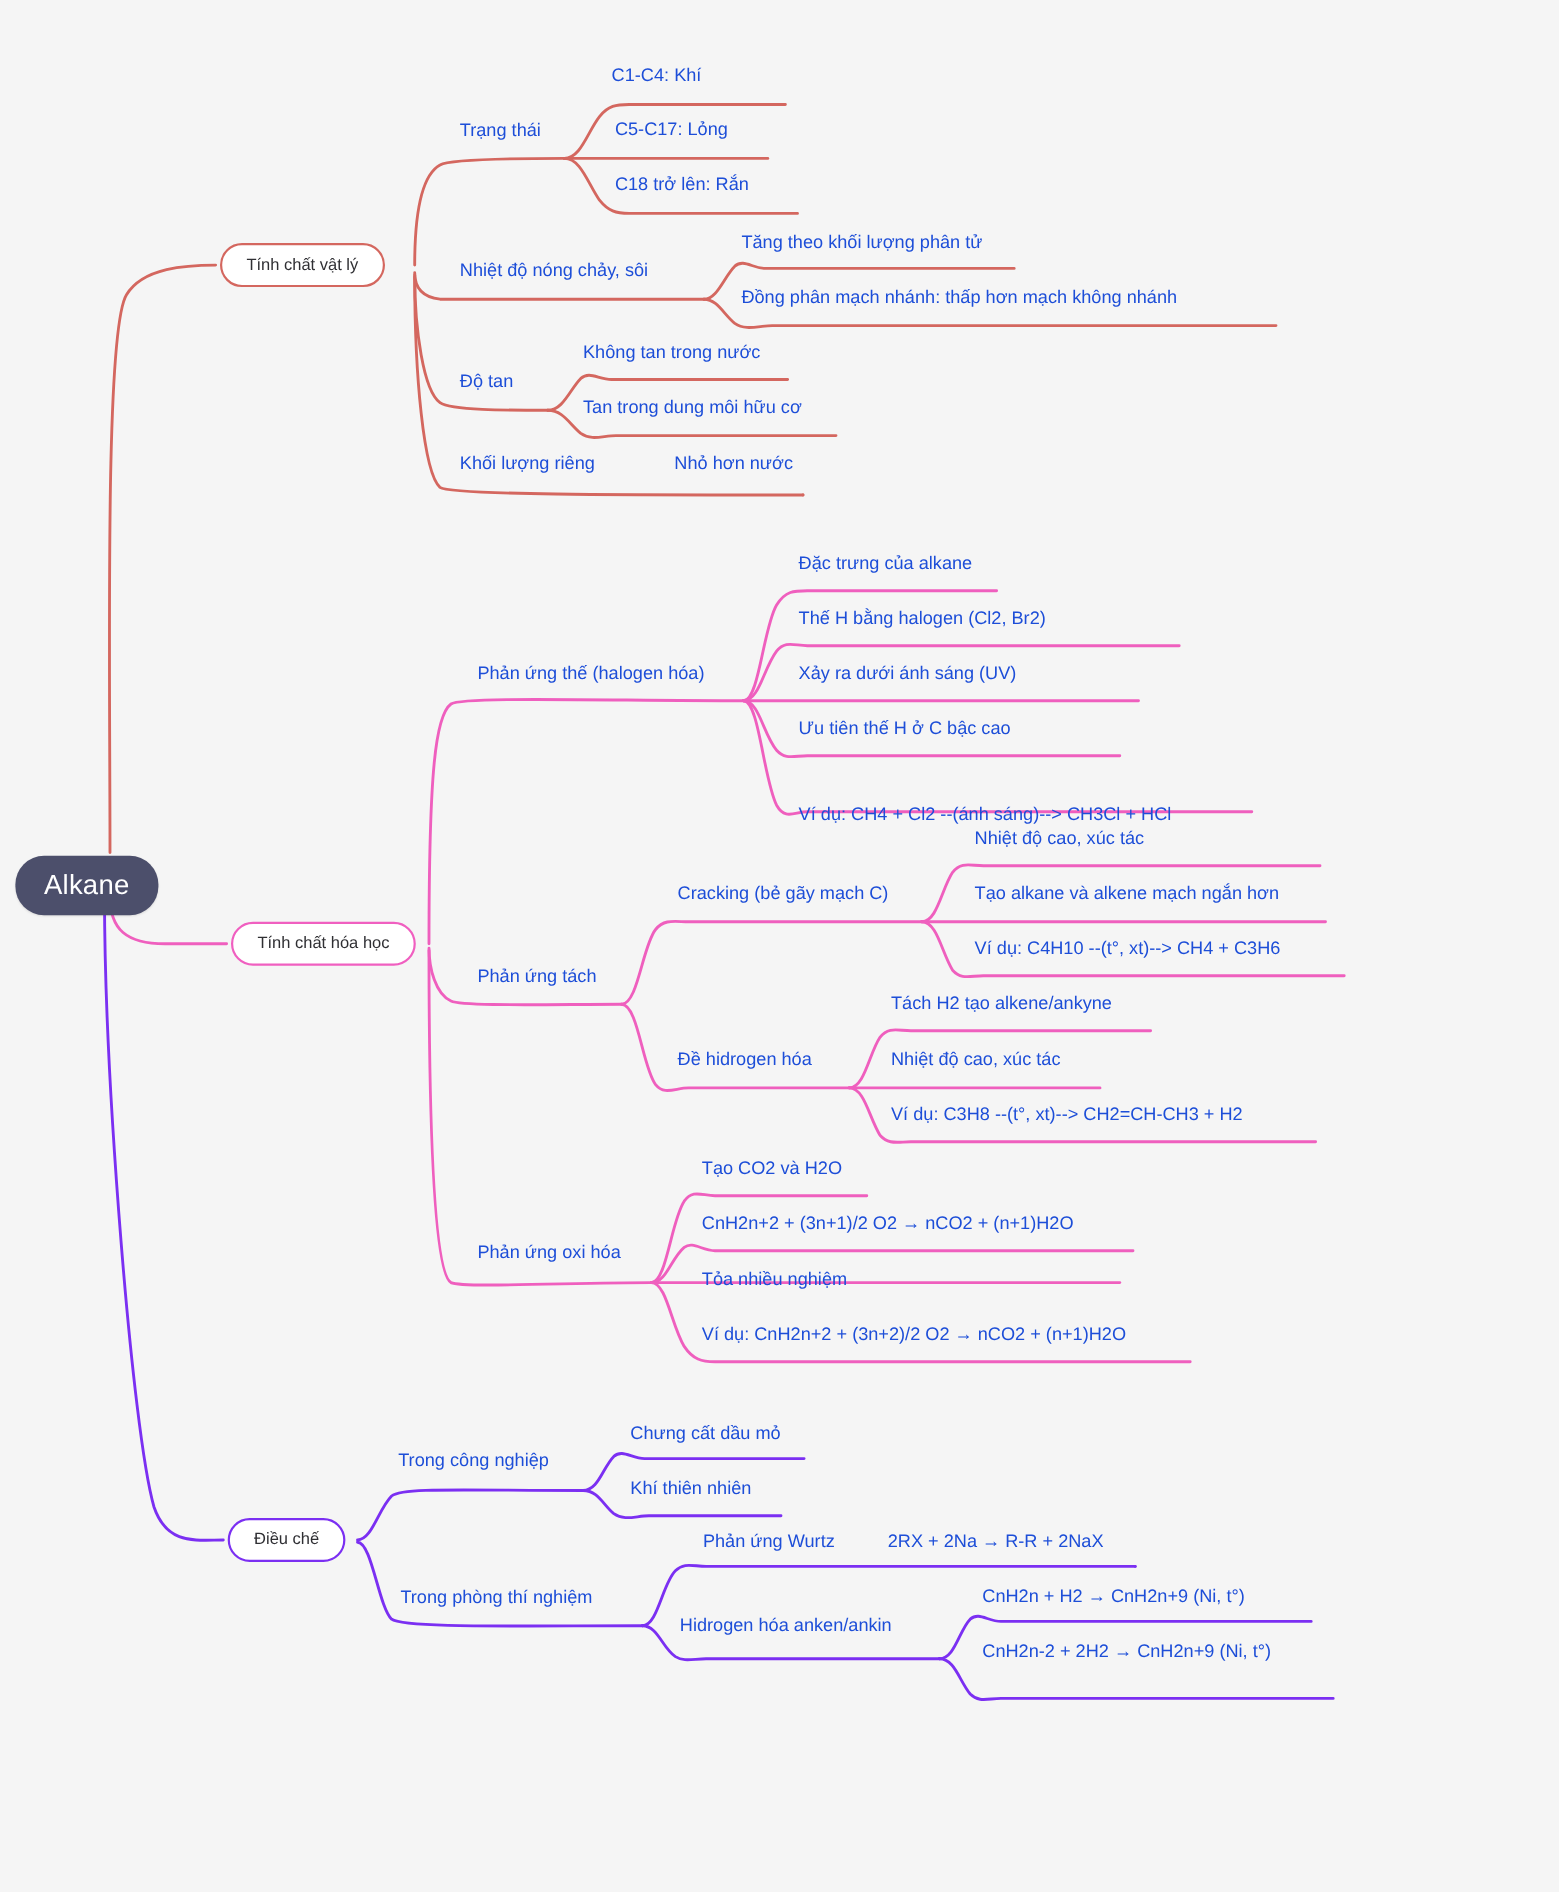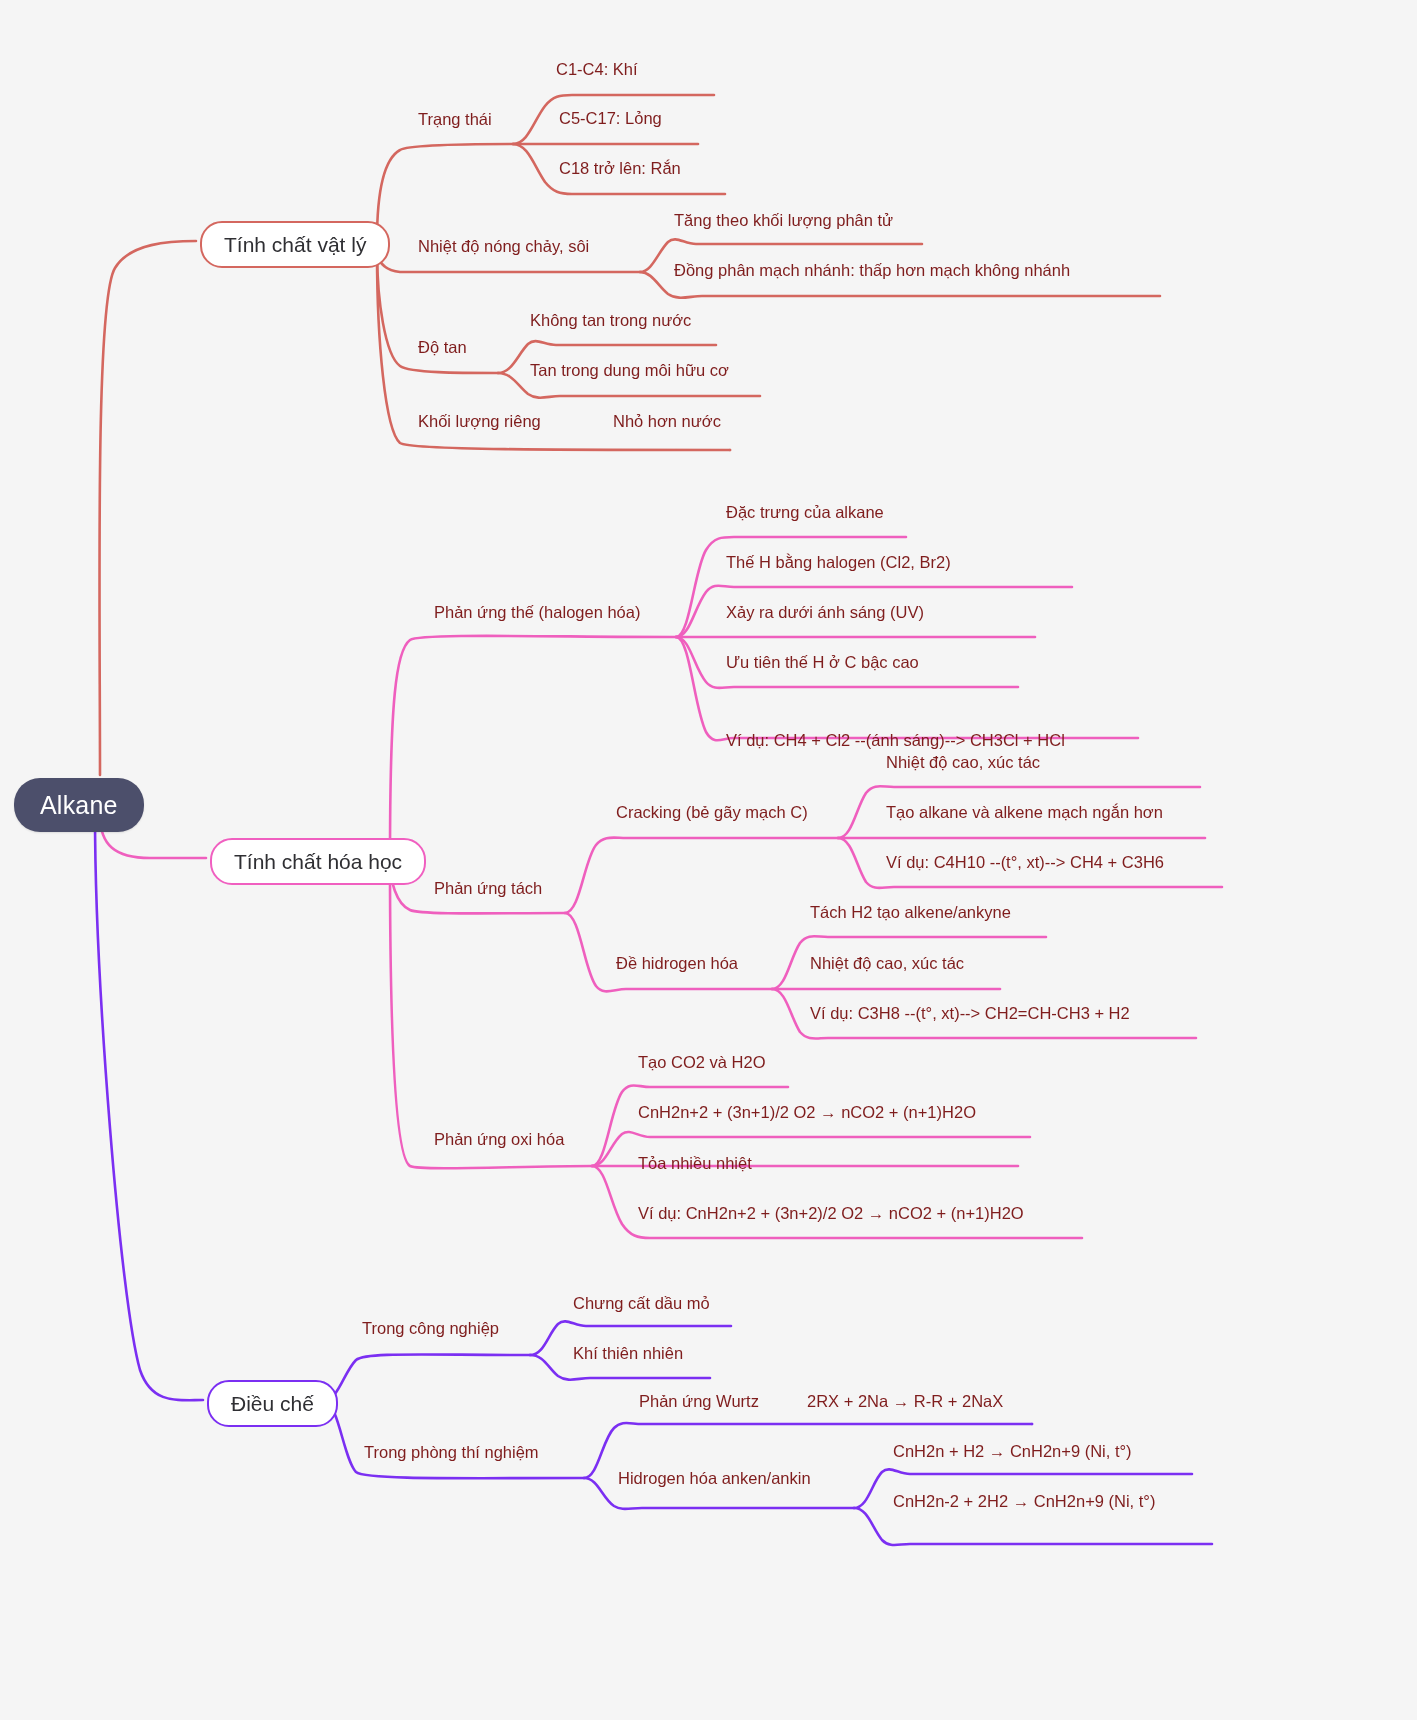--- a/index.html
+++ b/index.html
@@ -42,31 +42,31 @@
     padding: 12px 26px;
     font-size: 25px;
     letter-spacing: .2px;
     box-shadow: 0 1px 2px rgba(0,0,0,.10);
   }
   
   .l1-node {
     background: #ffffff;
     border-radius: 22px;
     padding: 9px 22px;
-    font-size: 21px;
+    font-size: 15px;
     border: 2px solid #14532d;
   }
   .l1-node.c-phys { border-color: #d4675f; }
   .l1-node.c-chem { border-color: #f05fc0; }
   .l1-node.c-prep { border-color: #7b2ff2; }
 
   
   .t-node {
     font-size: 16.5px;
-    color: #7f1d1d;
+    color: #1d4ed8;
     background: transparent;
   }
 </style>
 </head>
 <body>
 
 <div id="mindmap">
 
   <svg id="links" viewBox="0 0 1417 1720" xmlns="http://www.w3.org/2000/svg">
     <g fill="none" stroke-width="2.6" stroke-linecap="round">
@@ -179,21 +179,21 @@
   <div class="node t-node" style="left:886px; top:853px;">Ví dụ: C4H10 --(t°, xt)--&gt; CH4 + C3H6</div>
 
   <div class="node t-node" style="left:616px; top:954px;">Đề hidrogen hóa</div>
   <div class="node t-node" style="left:810px; top:903px;">Tách H2 tạo alkene/ankyne</div>
   <div class="node t-node" style="left:810px; top:954px;">Nhiệt độ cao, xúc tác</div>
   <div class="node t-node" style="left:810px; top:1004px;">Ví dụ: C3H8 --(t°, xt)--&gt; CH2=CH-CH3 + H2</div>
 
   <div class="node t-node" style="left:434px; top:1130px;">Phản ứng oxi hóa</div>
   <div class="node t-node" style="left:638px; top:1053px;">Tạo CO2 và H2O</div>
   <div class="node t-node" style="left:638px; top:1103px;">CnH2n+2 + (3n+1)/2 O2 → nCO2 + (n+1)H2O</div>
-  <div class="node t-node" style="left:638px; top:1154px;">Tỏa nhiều nhiệt</div>
+  <div class="node t-node" style="left:638px; top:1154px;">Tỏa nhiều nghiệm</div>
   <div class="node t-node" style="left:638px; top:1204px;">Ví dụ: CnH2n+2 + (3n+2)/2 O2 → nCO2 + (n+1)H2O</div>
 
   <div class="node l1-node c-prep" style="left:207px; top:1380px;">
     <span>Điều chế</span>
   </div>
 
   <div class="node t-node" style="left:362px; top:1319px;">Trong công nghiệp</div>
   <div class="node t-node" style="left:573px; top:1294px;">Chưng cất dầu mỏ</div>
   <div class="node t-node" style="left:573px; top:1344px;">Khí thiên nhiên</div>
 

